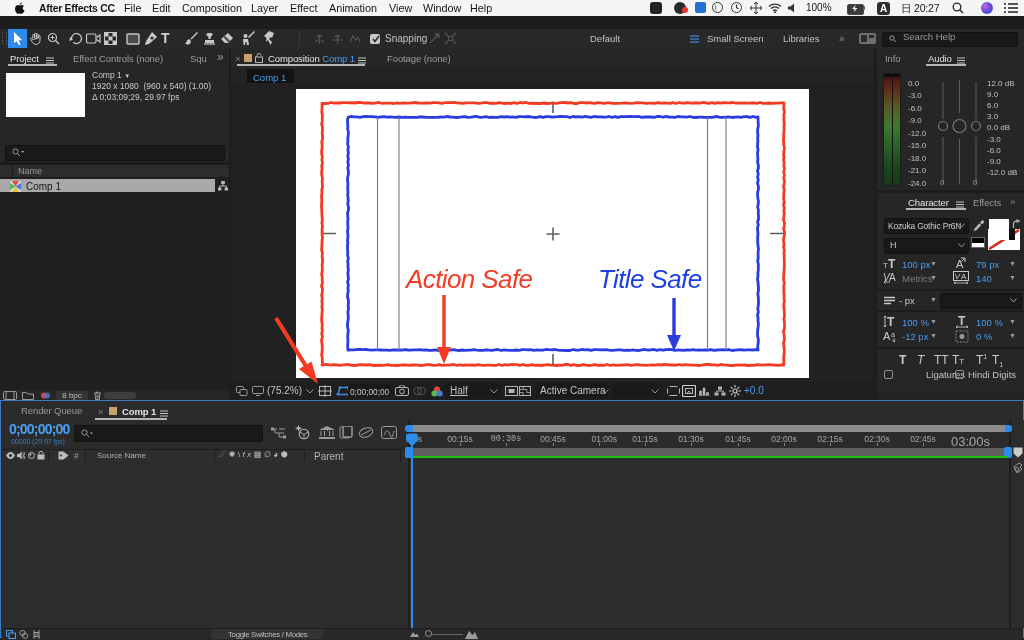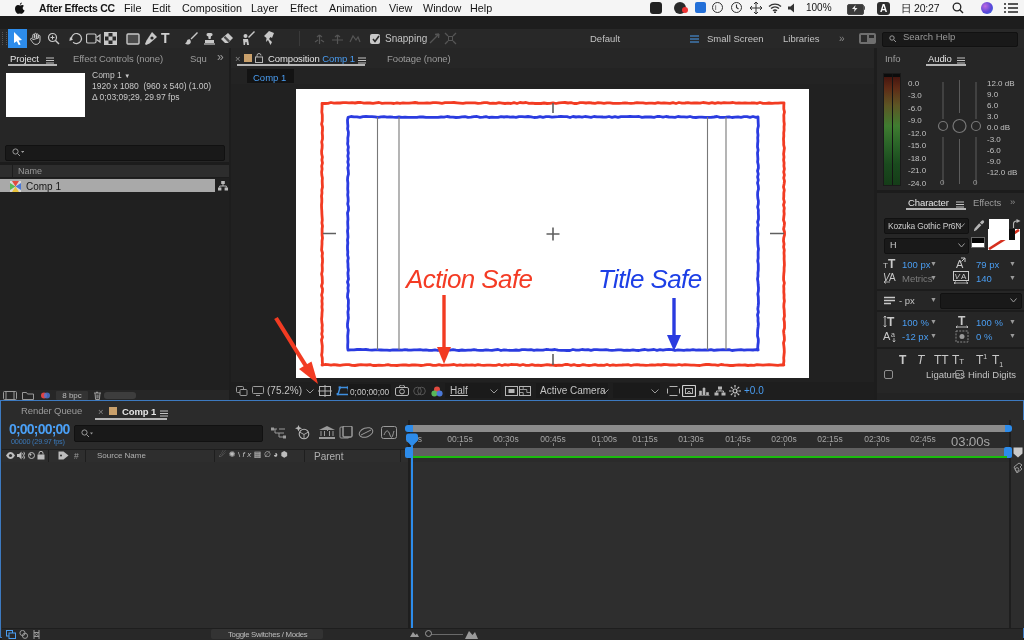--- a/index.html
+++ b/index.html
@@ -613,21 +613,21 @@
     <div class="abs" style="left:409px;top:61px;width:599px;height:166px;background:#2e2e2e;"></div>
     <div class="abs" style="left:1008px;top:19px;width:2px;height:208px;background:#1e1e1e;"></div>
     <div class="abs" style="left:1010px;top:19px;width:12.5px;height:208px;background:#2d2d2d;"></div>
 
     <div class="abs" style="left:411px;top:24px;width:594px;height:7px;background:#8c8c8c;"></div>
     <div class="abs" style="left:404px;top:24px;width:8px;height:7px;background:#2d8ceb;border-radius:3px 0 0 3px;"></div>
     <div class="abs" style="left:1004px;top:24px;width:7px;height:7px;background:#2d8ceb;border-radius:0 3px 3px 0;"></div>
 
     <div class="abs" style="left:395px;top:33px;width:36px;text-align:center;font-size:8.5px;color:#a5a5a5;">:00s</div>
     <div class="abs" style="left:441px;top:33px;width:36px;text-align:center;font-size:8.5px;color:#a5a5a5;">00:15s</div>
-    <div class="abs" style="left:487px;top:33px;width:36px;text-align:center;font-size:8.5px;color:#a5a5a5;">00:30s</div>
+    <div class="abs" style="left:487px;top:33px;width:36px;text-align:center;font-size:8.5px;color:#a5a5a5;font-family:Liberation Mono, monospace;">00:30s</div>
     <div class="abs" style="left:534px;top:33px;width:36px;text-align:center;font-size:8.5px;color:#a5a5a5;">00:45s</div>
     <div class="abs" style="left:580px;top:33px;width:36px;text-align:right;font-size:8.5px;color:#a5a5a5;">01:00s</div>
     <div class="abs" style="left:626px;top:33px;width:36px;text-align:center;font-size:8.5px;color:#a5a5a5;">01:15s</div>
     <div class="abs" style="left:672px;top:33px;width:36px;text-align:center;font-size:8.5px;color:#a5a5a5;">01:30s</div>
     <div class="abs" style="left:719px;top:33px;width:36px;text-align:center;font-size:8.5px;color:#a5a5a5;">01:45s</div>
     <div class="abs" style="left:765px;top:33px;width:36px;text-align:center;font-size:8.5px;color:#a5a5a5;">02:00s</div>
     <div class="abs" style="left:811px;top:33px;width:36px;text-align:center;font-size:8.5px;color:#a5a5a5;">02:15s</div>
     <div class="abs" style="left:858px;top:33px;width:36px;text-align:center;font-size:8.5px;color:#a5a5a5;">02:30s</div>
     <div class="abs" style="left:904px;top:33px;width:36px;text-align:center;font-size:8.5px;color:#a5a5a5;">02:45s</div>
     <div class="abs" style="left:950px;top:33px;width:36px;text-align:left;font-size:13px;color:#a5a5a5;">03:00s</div>

